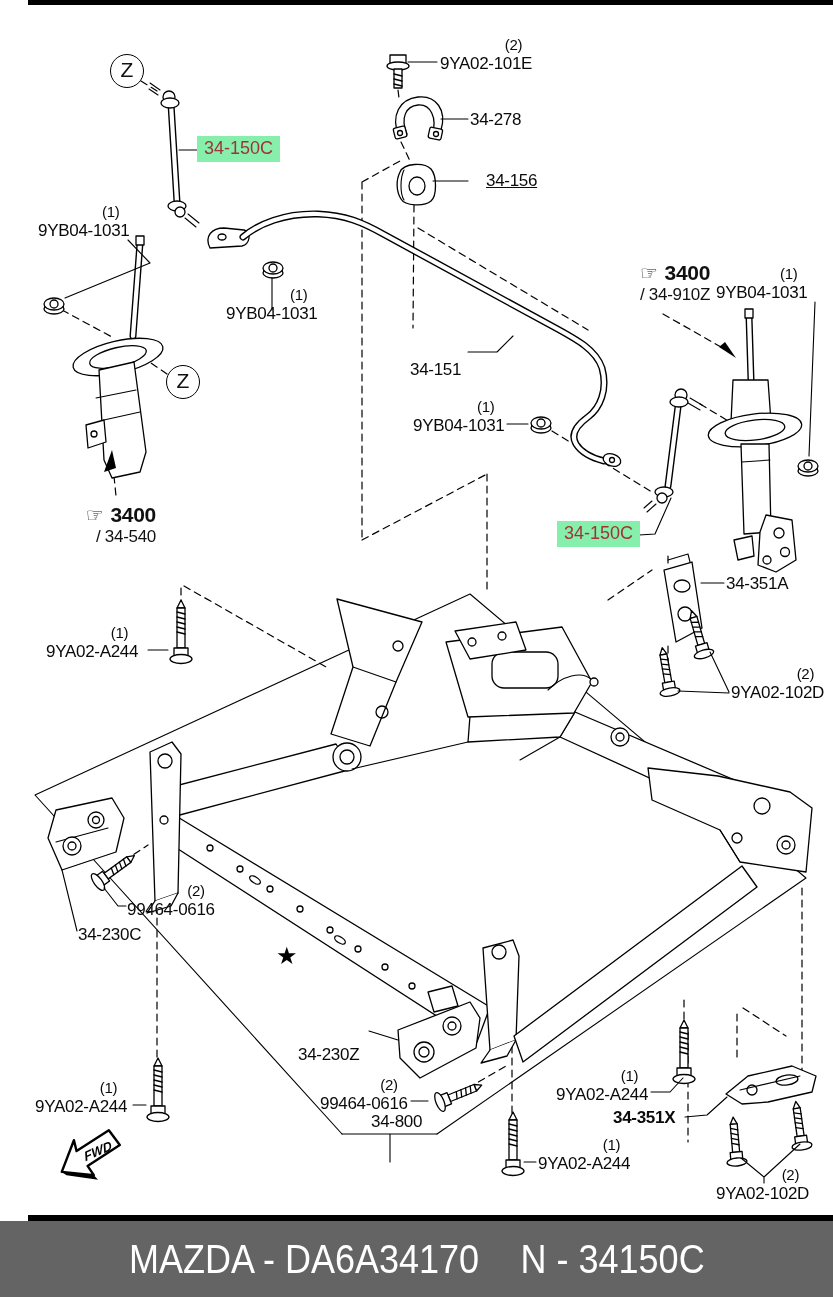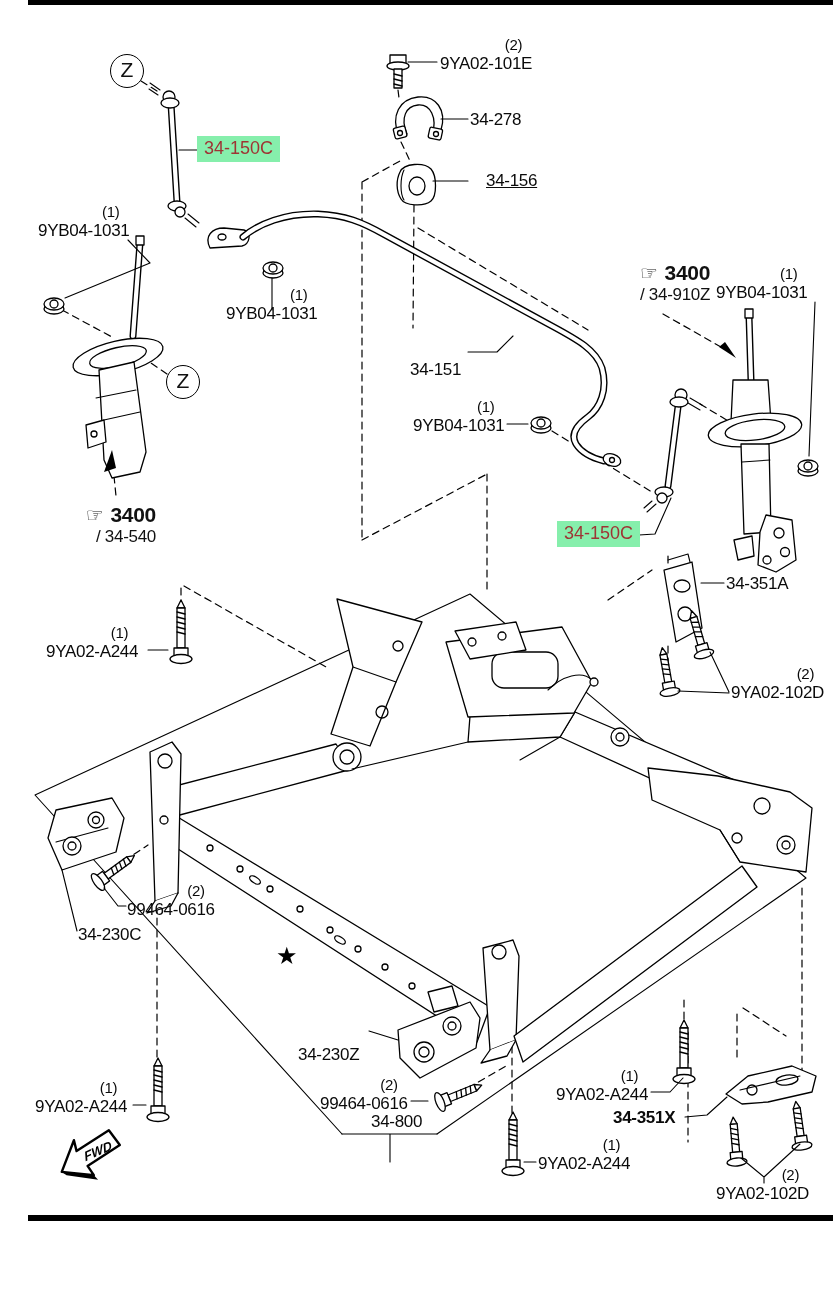--- a/index.html
+++ b/index.html
@@ -352,13 +352,19 @@
   <div class="lbl" style="left:613px;top:1108px;font-weight:bold;">34-351X</div>
   <div class="lbl" style="left:538px;top:1136px;">
     <span class="qty">(1)</span><span>9YA02-A244</span>
   </div>
   <div class="lbl" style="left:716px;top:1166px;">
     <span class="qty">(2)</span><span>9YA02-102D</span>
   </div>
   <div class="lbl" style="left:358px;top:1112px;margin-left:13px;">34-800</div>
 
   <div class="footline"></div>
+  <div class="footer">
+    <div class="footer-text">
+      <span>MAZDA - DA6A34170</span>
+      <span>N - 34150C</span>
+    </div>
+  </div>
 </div>
 
 </body></html>

